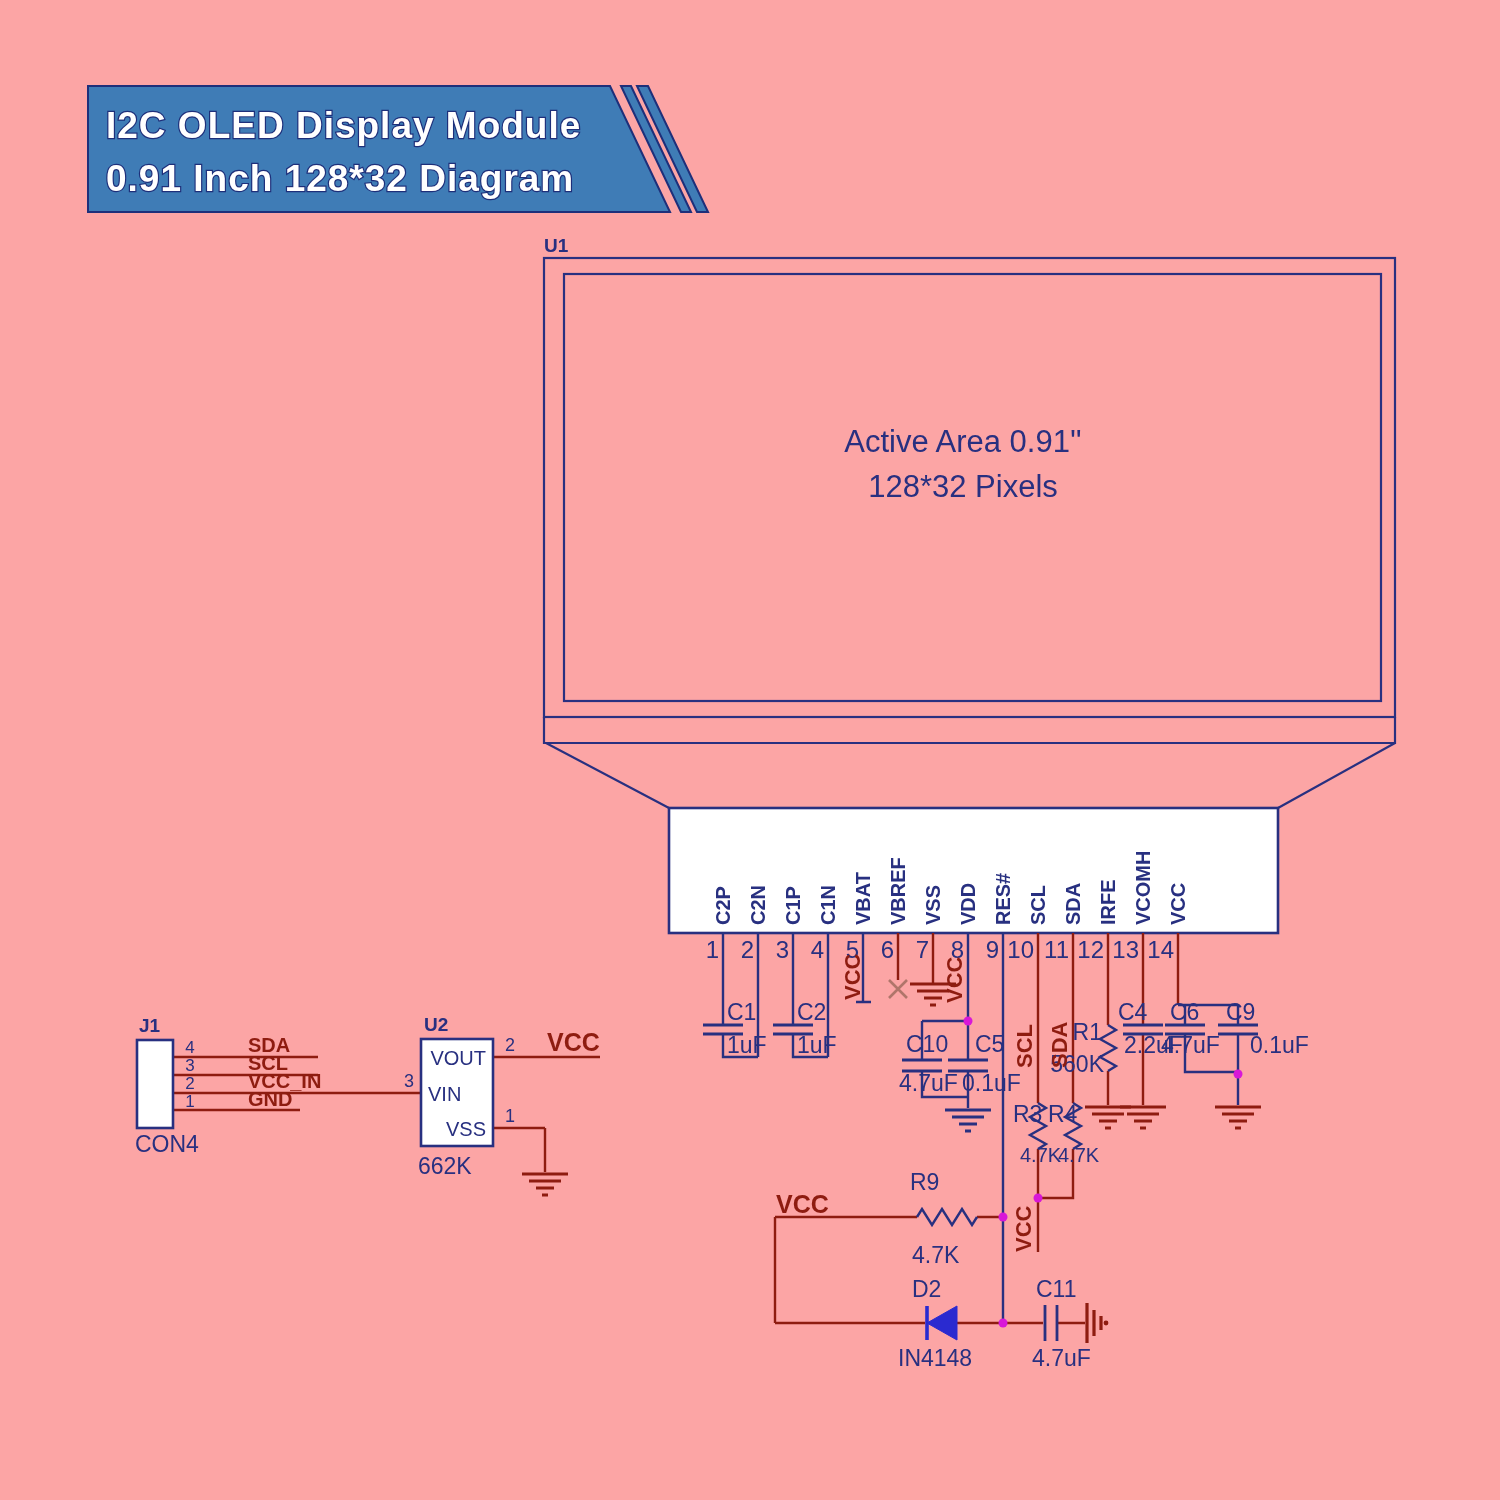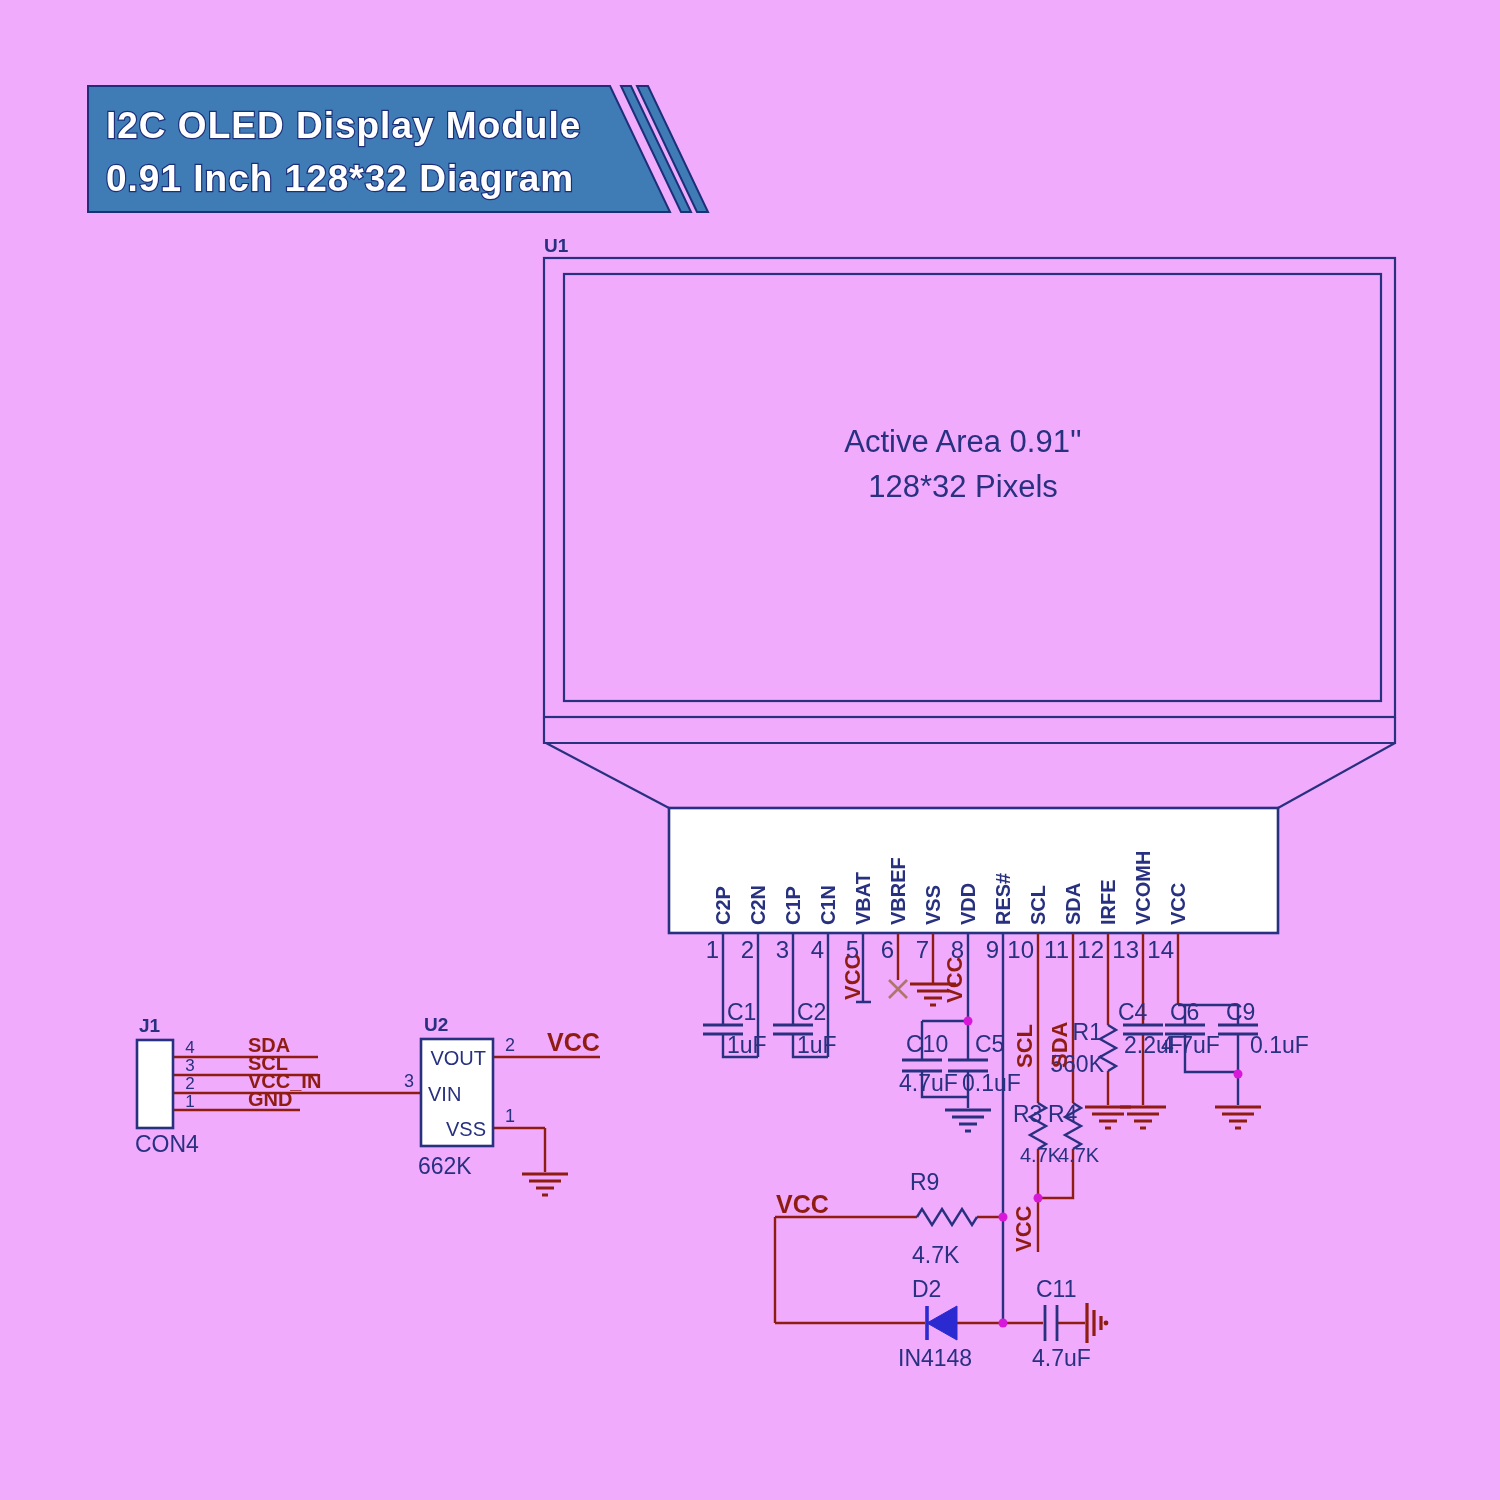--- a/index.html
+++ b/index.html
@@ -1,16 +1,16 @@
 <!DOCTYPE html>
 <html style="--banner-blue: #3f7cb6; --navy: #283080; --maroon: #8e1c10; --diode-blue: #2a2ad0; --junction-magenta: #d818d8;"><head>
 <meta charset="utf-8">
 <style>
   html,body{margin:0;padding:0;background:#ffffff;}
-  .page{width:1500px;height:1500px;position:relative;background:#f0abfc;}
+  .page{width:1500px;height:1500px;position:relative;background:#fca5a5;}
   svg{display:block;}
   text{font-family:"Liberation Sans", sans-serif;fill:var(--navy);}
   .wire-n{fill:none;stroke:var(--navy);stroke-width:2.4;}
   .wire-m{fill:none;stroke:var(--maroon);stroke-width:2.4;}
   .sym-n{fill:none;stroke:var(--navy);stroke-width:2.8;}
   .box{fill:#fff;stroke:var(--navy);stroke-width:2.6;}
   .box2{fill:none;stroke:var(--navy);stroke-width:2.2;}
   .banner-shape{fill:var(--banner-blue);stroke:#1e2f7a;stroke-width:2;}
   .t-banner{font-weight:bold;font-size:37px;fill:#ffffff;stroke:#1e2f7a;stroke-width:2.4px;paint-order:stroke;letter-spacing:1px;}
   .t-ref{font-weight:bold;font-size:19px;}

